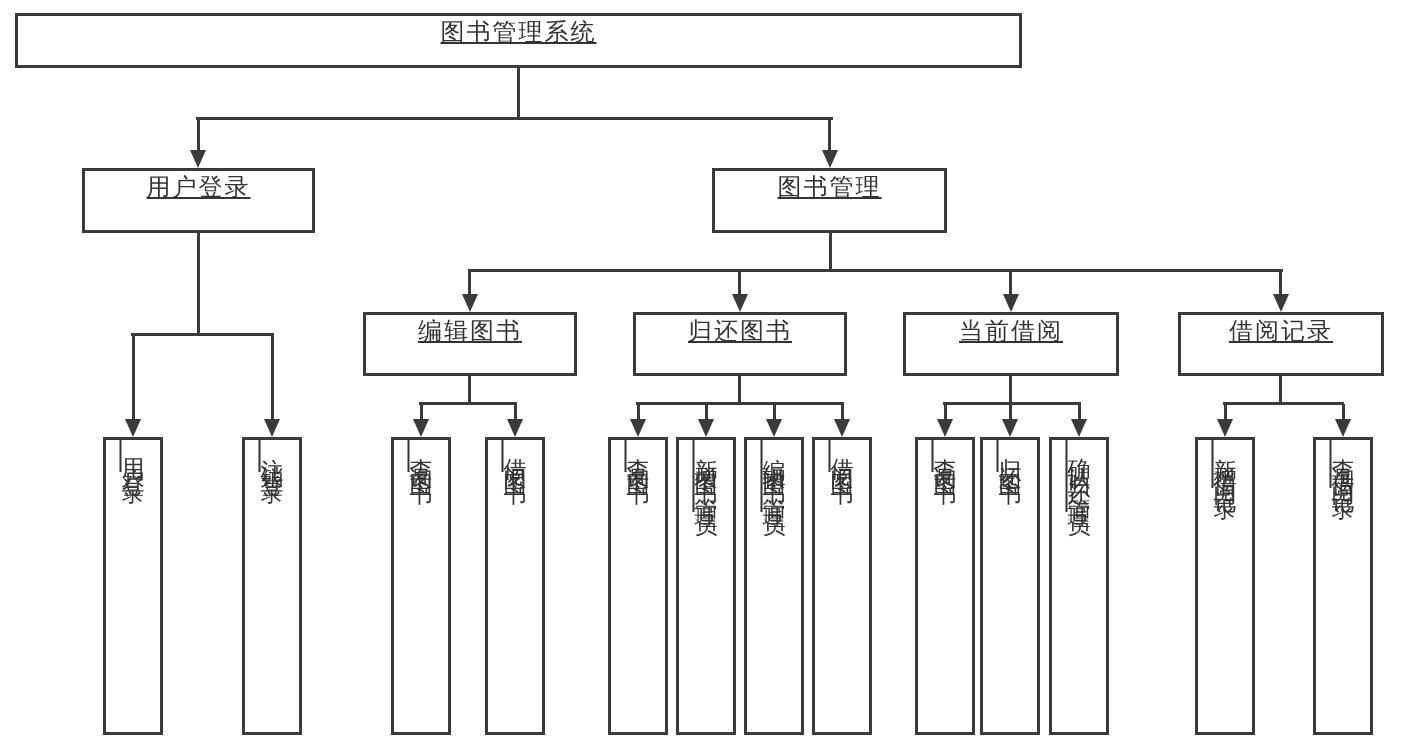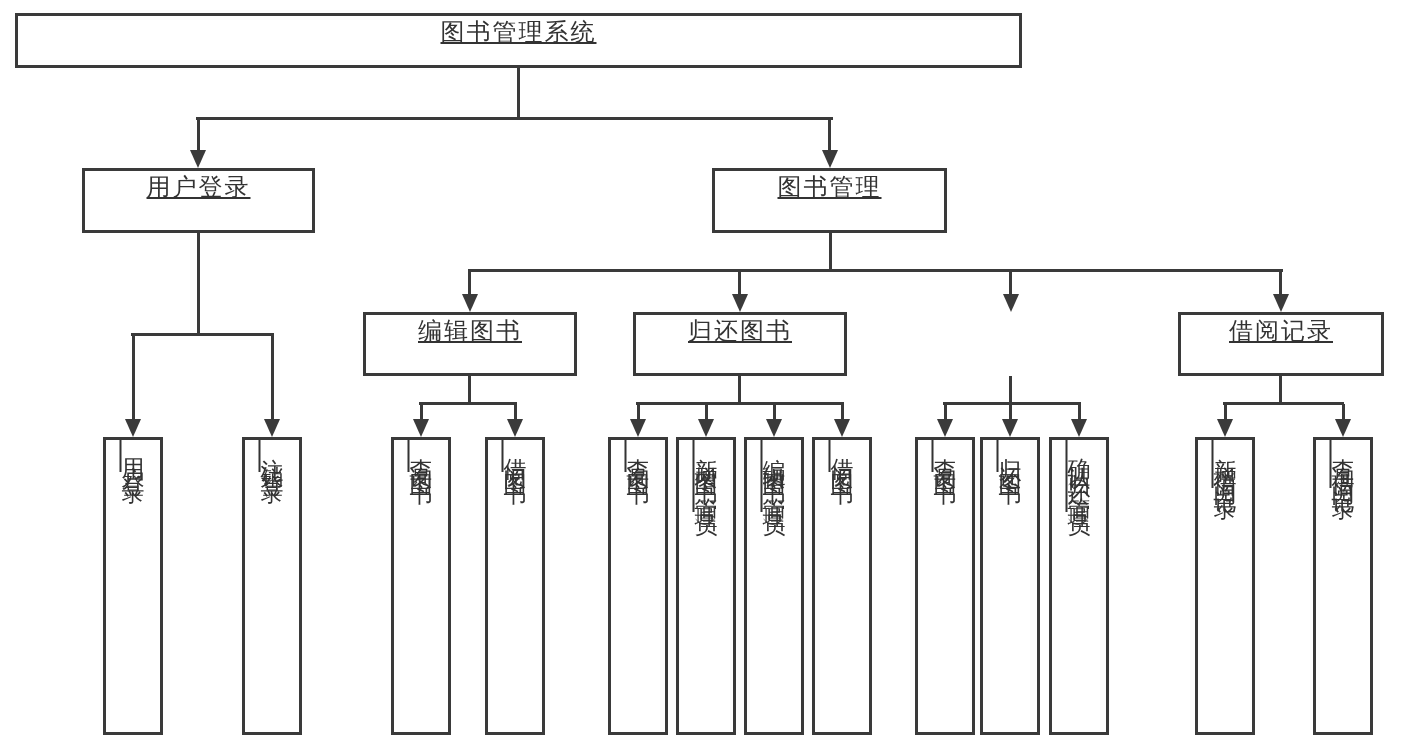--- a/index.html
+++ b/index.html
@@ -109,20 +109,23 @@
   <div class="node" style="left:712px;top:168px;width:235px;height:65px">
     <span class="hlbl">图书管理</span>
   </div>
 
   <div class="node" style="left:363px;top:312px;width:214px;height:64px">
     <span class="hlbl">编辑图书</span>
   </div>
   <div class="node" style="left:633px;top:312px;width:214px;height:64px">
     <span class="hlbl">归还图书</span>
   </div>
+  <div class="node" style="left:903px;top:312px;width:216px;height:64px">
+    <span class="hlbl">当前借阅</span>
+  </div>
   <div class="node" style="left:1178px;top:312px;width:206px;height:64px">
     <span class="hlbl">借阅记录</span>
   </div>
 
   <div class="node vbox" style="left:103px;top:437px">
     <span class="vlbl">用户登录</span>
   </div>
   <div class="node vbox" style="left:242px;top:437px">
     <span class="vlbl">注销登录</span>
   </div>

